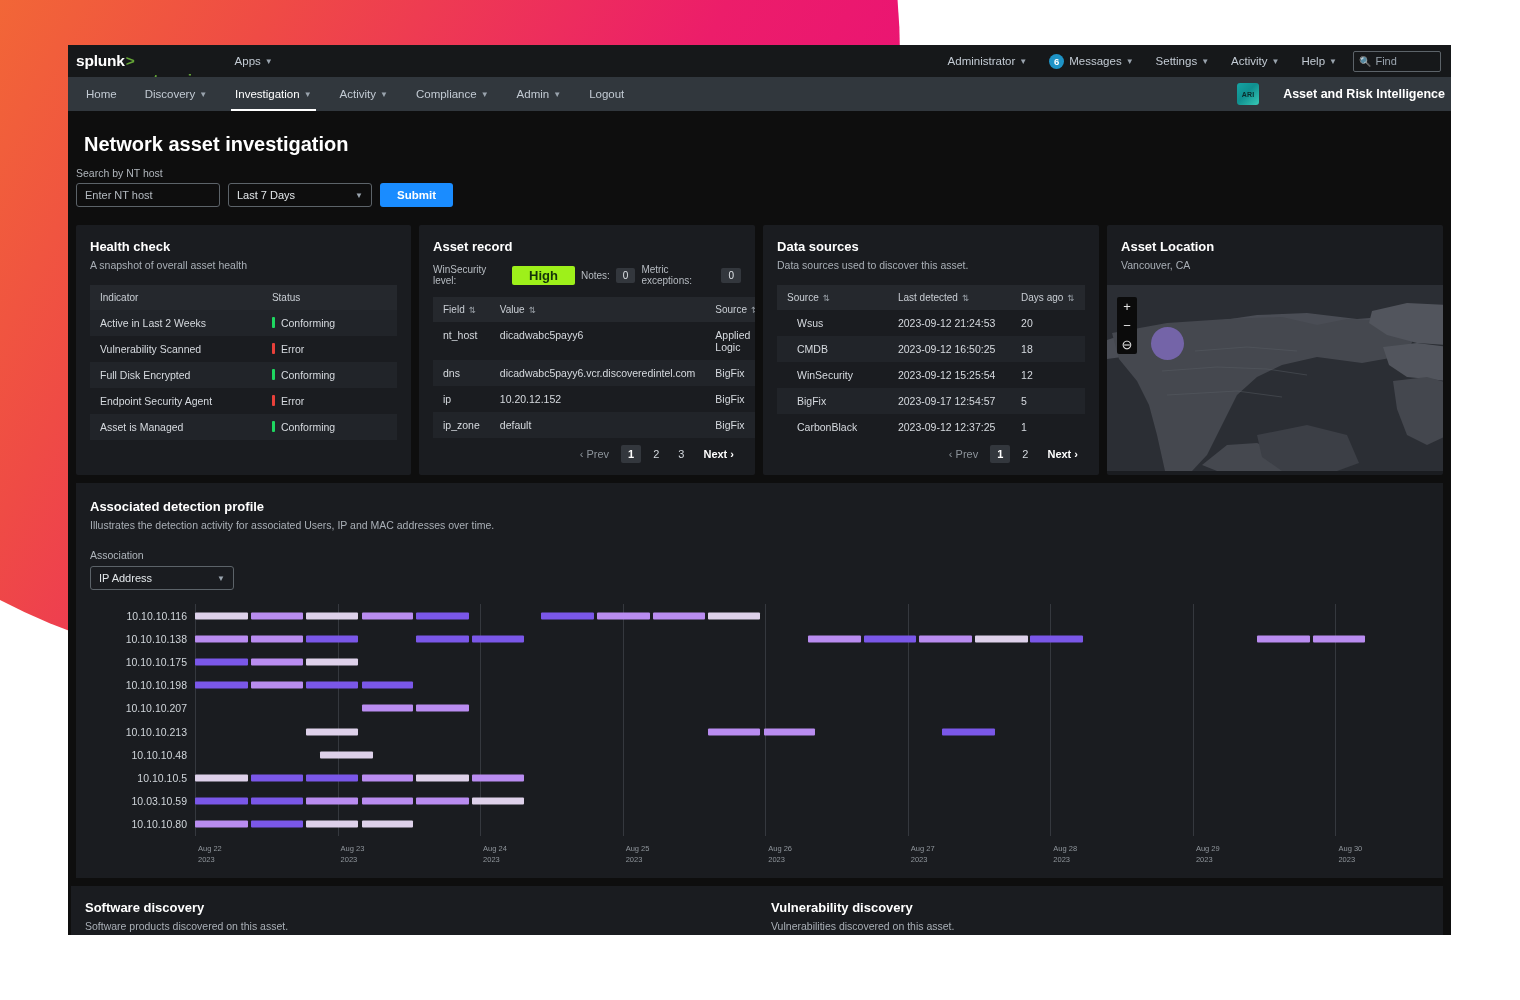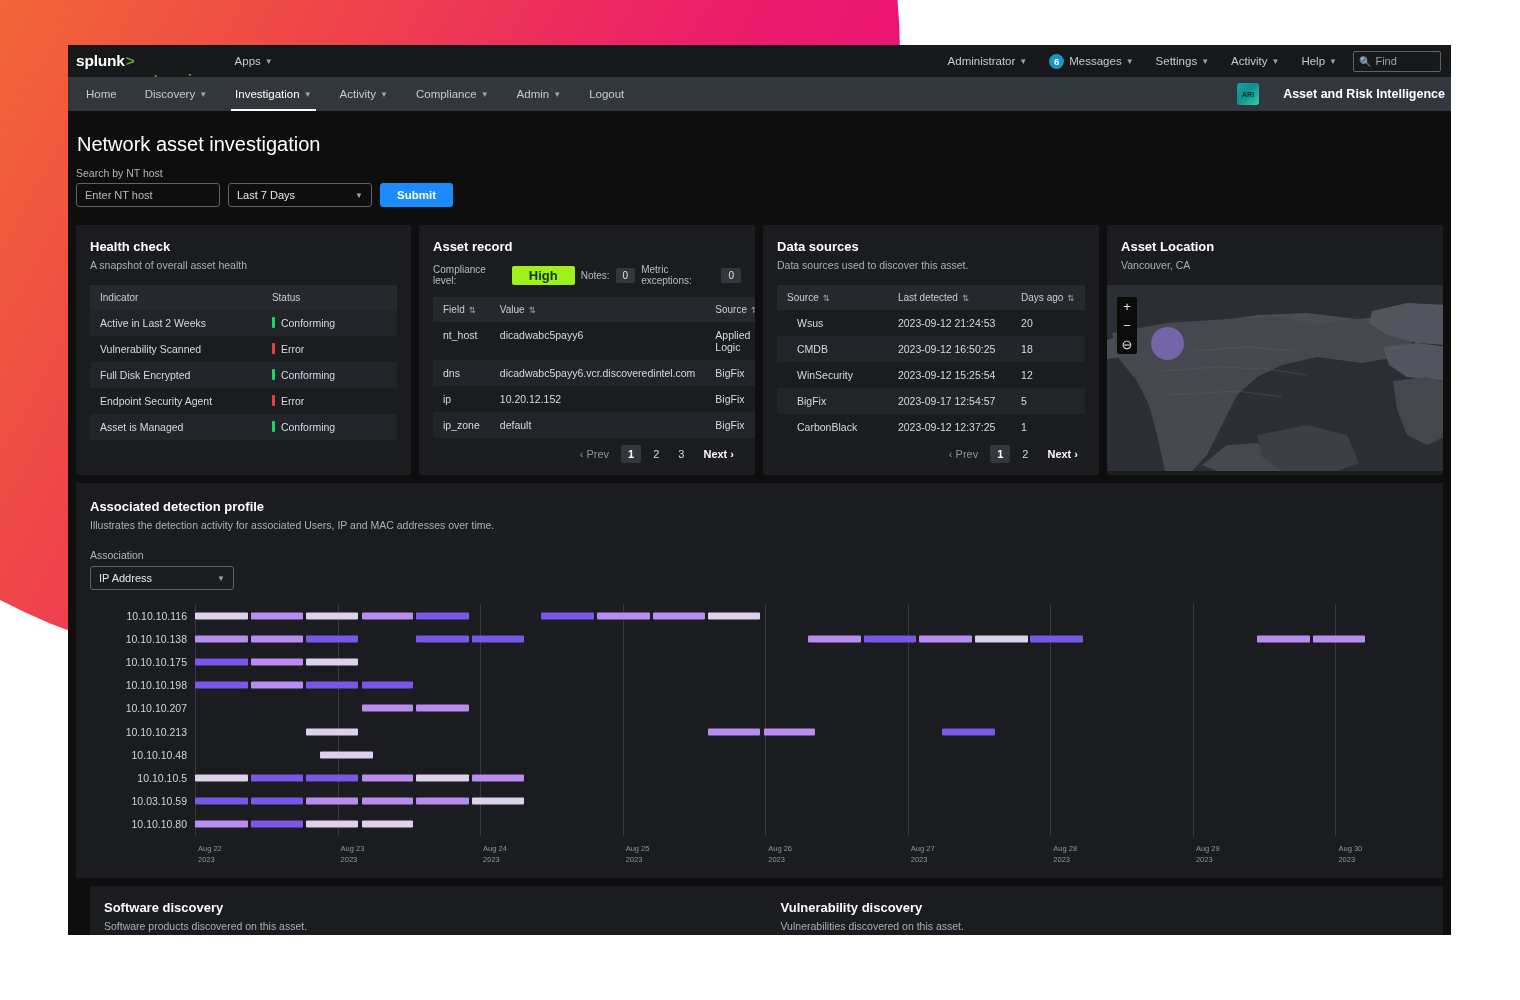--- a/index.html
+++ b/index.html
@@ -75,21 +75,21 @@
   .appbrand .tile {
     width: 22px; height: 22px; border-radius: 3px;
     background: linear-gradient(135deg,#16a3a3 0%, #0f8f8f 45%, #38c9b6 100%);
     color: #0b2b2b; font-size: 7px; font-weight: bold; display:flex; align-items:center; justify-content:center;
     letter-spacing: .2px;
   }
   .appbrand .t { font-size: 12.5px; font-weight: bold; color: #fff; }
 
   
   .page { padding: 0 0 0 0; background: #0e0e0e; }
-  .page-title { font-size: 20px; font-weight: normal; color: #fff; padding: 22px 0 0 8px; margin-left: 1px; }
+  .page-title { font-size: 20px; font-weight: bold; color: #fff; padding: 22px 0 0 8px; margin-left: 8px; }
   .pad { padding-left: 8px; padding-right: 8px; }
 
   .searchrow-label { font-size: 10.5px; color: #b0b6bc; margin: 11px 0 4px 8px; }
   .searchrow { display: flex; gap: 8px; margin: 0 0 18px 8px; align-items: center; }
   .inp {
     width: 144px; height: 24px; border: 1px solid #5c6369; border-radius: 3px;
     background: #0e0e0e; color: #cfd4d9; font-size: 11px; padding: 0 8px;
     display: flex; align-items: center;
   }
   .inp.ph { color: #b5bbc1; }
@@ -165,21 +165,21 @@
     white-space:nowrap; transform: translateY(-50%);
   }
   .plot { position:absolute; left:105px; right:8px; top:0; bottom:36px; }
   .vgrid { position:absolute; top:0; bottom:0; width:1px; background:#35383e; }
   .bar { position:absolute; height:7px; transform:translateY(-50%); border-radius:1px; }
   .xlab {
     position:absolute; font-size:7.5px; color:#8f959b; line-height:1.45; white-space:nowrap;
   }
 
   
-  .botrow { display:flex; gap:0; padding: 8px 8px 0 22px; }
+  .botrow { display:flex; gap:0; padding: 8px 8px 0 3px; }
   .botcard { background:#1a1c20; flex:1; padding: 14px 0 0 0; }
   .botcard .h { padding: 0 14px; }
 </style>
 </head>
 <body>
 
 <div id="blob"></div>
 
 <div id="app">
 
@@ -301,21 +301,21 @@
               </tbody>
           </table>
         </div>
       </div>
 
       <div class="card" style="width:341px;height:250px;overflow:hidden;">
         <div class="card-head">
           <div class="card-title">Asset record</div>
         </div>
         <div class="meta">
-          <span>Compliance level:</span>
+          <span>WinSecurity level:</span>
           <span class="chip-high">High</span>
           <span>Notes:</span>
           <span class="chip-num">0</span>
           <span>Metric exceptions:</span>
           <span class="chip-num">0</span>
         </div>
         <div style="padding:0 14px;">
           <table>
             <thead>
                 <tr>

